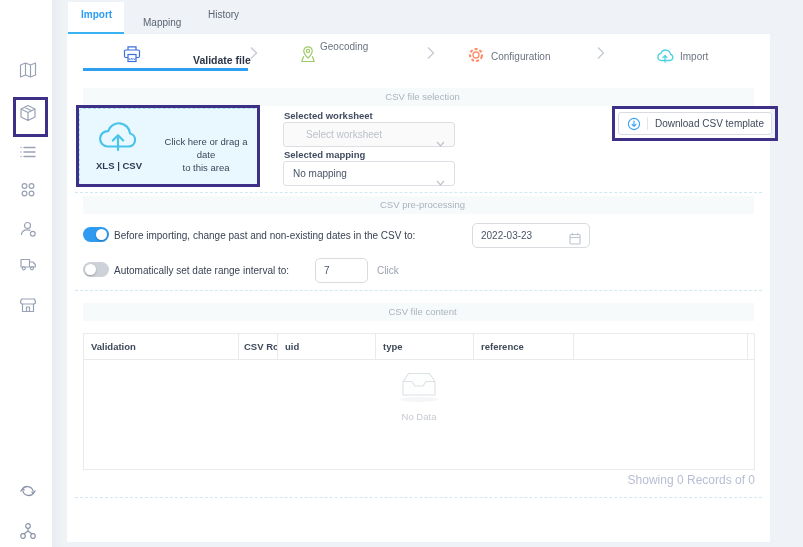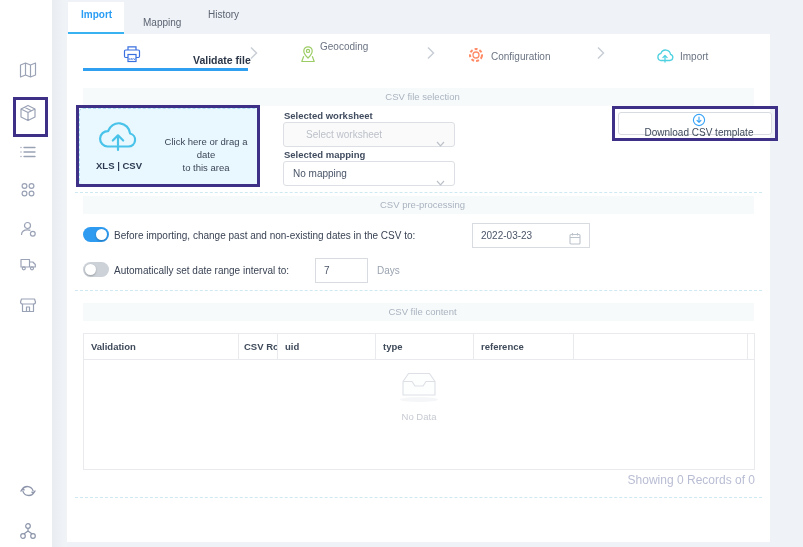--- a/index.html
+++ b/index.html
@@ -29,32 +29,32 @@
   .dashed-sep{position:absolute;left:8px;width:687px;border-top:1px dashed #cfe9f2;}
   
   .upload-area{position:absolute;left:12px;top:74px;width:178px;height:76px;background:#e9f8fe;border:1px dashed #a5ddf2;border-radius:4px;cursor:pointer;}
   .upload-hint{position:absolute;left:78px;top:26px;width:96px;font-size:9.5px;color:#3c4658;text-align:center;line-height:13px;}
   .upload-formats{position:absolute;left:10px;top:51px;width:58px;text-align:center;font-size:9.5px;font-weight:bold;color:#2b3950;}
   
   .field-label{position:absolute;font-size:9.5px;font-weight:bold;color:#414c5f;}
   .select-box{position:absolute;width:172px;height:25px;border:1px solid #dcdfe4;border-radius:3px;background:#ffffff;box-sizing:border-box;font-size:10px;line-height:23px;padding-left:9px;cursor:pointer;}
   .select-box.disabled{background:#fafafa;color:#bcc1c9;cursor:not-allowed;}
   .select-box .caret{position:absolute;right:9px;top:9px;}
-  .btn{position:absolute;background:#ffffff;border:1px solid #d8dce1;border-radius:3px;box-sizing:border-box;display:flex;align-items:center;cursor:pointer;flex-direction:column;}
+  .btn{position:absolute;background:#ffffff;border:1px solid #d8dce1;border-radius:3px;box-sizing:border-box;display:flex;align-items:center;cursor:pointer;}
   .btn .vdiv{width:1px;height:13px;background:#e4e7ea;margin:0 7px 0 6px;}
   .btn span{font-size:10px;color:#3f4a5a;white-space:nowrap;}
   
   .toggle{position:absolute;width:26px;height:15px;border-radius:8px;cursor:pointer;}
   .toggle.on{background:#2e9bf0;}
   .toggle.off{background:#ccd2d8;}
   .toggle .knob{position:absolute;top:2px;width:11px;height:11px;border-radius:50%;background:#ffffff;box-shadow:0 1px 2px rgba(0,0,0,.25);}
   .toggle.on .knob{right:2px;}
   .toggle.off .knob{left:2px;}
   .row-label{position:absolute;font-size:10px;color:#3a4354;white-space:nowrap;}
-  .text-input{position:absolute;border:1px solid #d8dce1;border-radius:0;box-sizing:border-box;font-size:10px;color:#4a5568;padding:0 8px;font-family:"Liberation Sans",sans-serif;background:#fff;}
+  .text-input{position:absolute;border:1px solid #d8dce1;border-radius:5px;box-sizing:border-box;font-size:10px;color:#4a5568;padding:0 8px;font-family:"Liberation Sans",sans-serif;background:#fff;}
   .unit-label{position:absolute;font-size:10px;color:#9aa3af;}
   
   .tbl{position:absolute;left:16px;top:299px;width:672px;height:137px;border:1px solid #e8eaed;box-sizing:border-box;}
   .tbl-head{position:absolute;left:0;top:0;right:0;height:25px;border-bottom:1px solid #e8eaed;}
   .th{position:absolute;top:0;height:25px;line-height:25px;font-size:9.5px;font-weight:bold;color:#3f4a5a;padding-left:7px;box-sizing:border-box;border-right:1px solid #e8eaed;overflow:hidden;white-space:nowrap;}
   .empty-wrap{position:absolute;left:0;right:0;top:35px;text-align:center;}
   .empty-text{font-size:9.5px;color:#c6cad2;margin-top:4px;}
   .tbl-footer{position:absolute;right:15px;top:439px;font-size:12px;color:#b9bdd3;}
   
   .annot{position:absolute;border:3px solid #3e2f87;box-sizing:border-box;pointer-events:none;}
@@ -246,21 +246,21 @@
       </span>
     </div>
 
     <div class="toggle off" style="left:16px;top:228px;">
         <div class="knob"></div>
       </div>
     <div class="row-label" style="left:47px;top:231px;">Automatically set date range interval to:</div>
     <div class="text-input" style="left:248px;top:224px;width:53px;height:25px;line-height:23px;">
       <span>7</span>
     </div>
-    <div class="unit-label" style="left:310px;top:231px;">Days</div>
+    <div class="unit-label" style="left:310px;top:231px;">Click</div>
 
     <div class="dashed-sep" style="top:256px;"></div>
     <div class="section-bar" style="top:269px;">CSV file content</div>
 
     <div class="tbl">
       <div class="tbl-head">
         <div class="th" style="left:0;width:155px;">Validation</div>
         <div class="th" style="left:155px;width:39px;padding-left:5px;">CSV Row</div>
         <div class="th" style="left:194px;width:98px;">uid</div>
         <div class="th" style="left:390px;width:100px;">reference</div>

